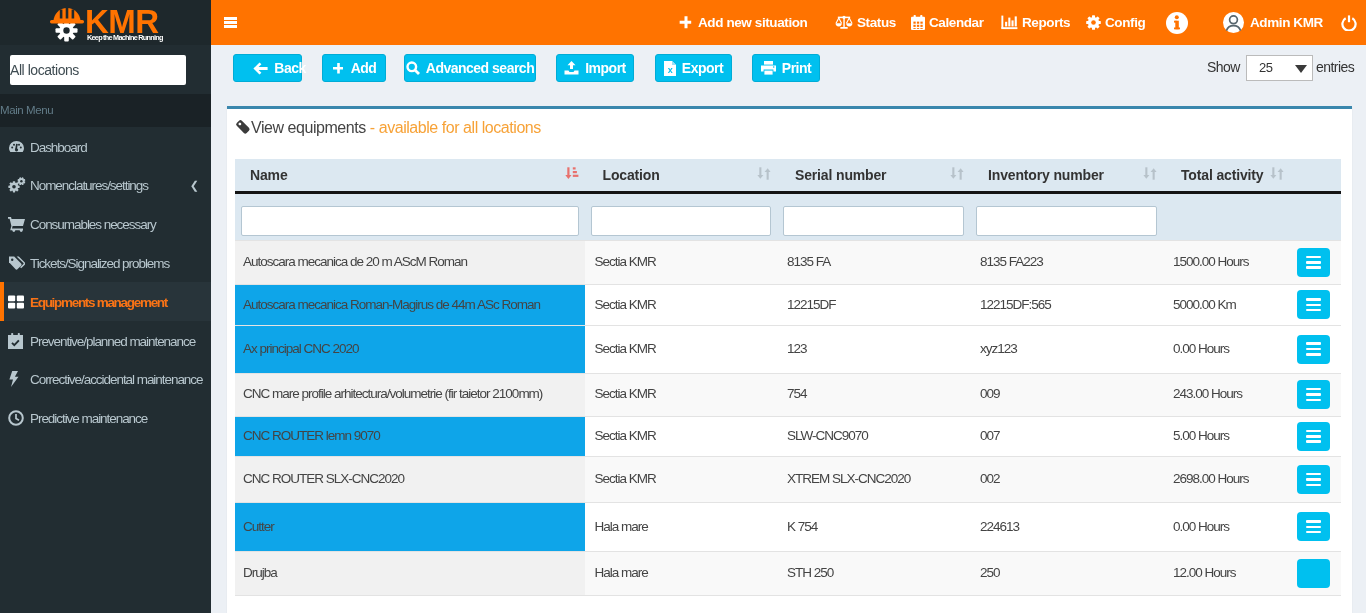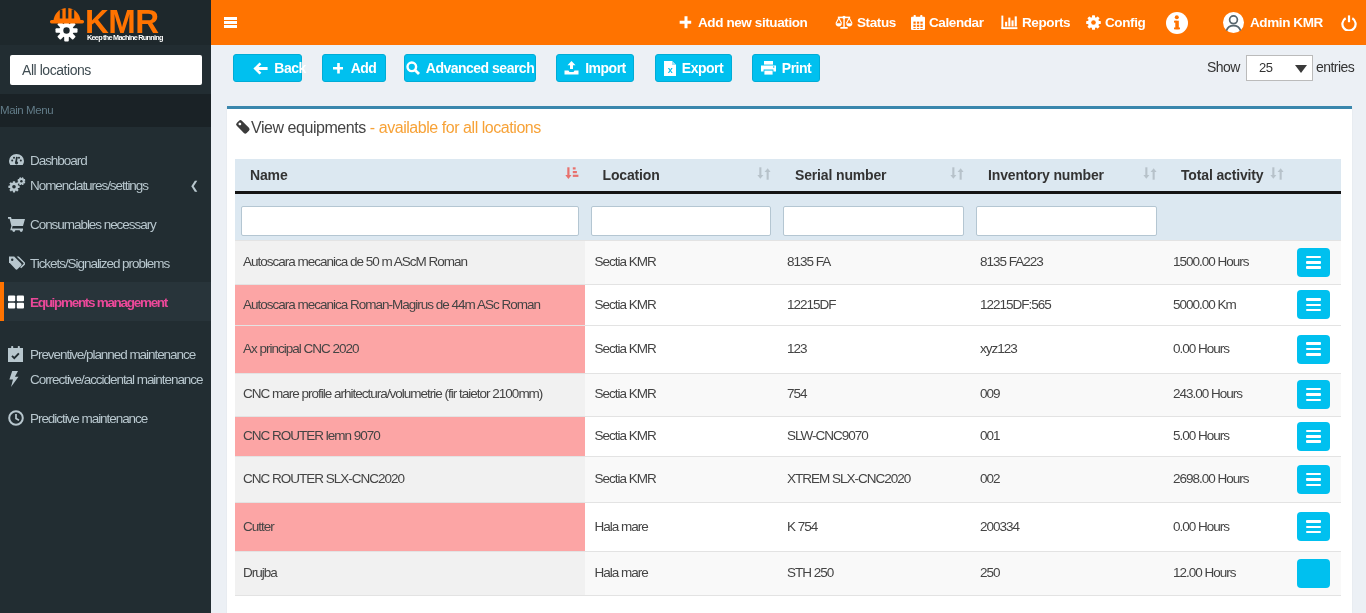--- a/index.html
+++ b/index.html
@@ -8,26 +8,26 @@
 .abs { position:absolute; }
 
 
 #navbar { position:absolute; left:0; top:0; width:1366px; height:45px; background:#ff7300; }
 #logo { position:absolute; left:0; top:0; width:211px; height:45px; background:#1e282c; }
 .nav-item { position:absolute; top:0; height:45px; display:flex; align-items:center; color:#fff; font-size:13.5px; font-weight:700; letter-spacing:-0.4px; white-space:nowrap; }
 .nav-item svg { margin-right:4px; }
 
 
 #sidebar { position:absolute; left:0; top:45px; width:211px; height:568px; background:#222d32; }
-#sidesearch { position:absolute; left:10px; top:10px; width:192px; height:30px; background:#fff; border-radius:2px; color:#3f4c52; font-size:14px; line-height:30px; padding-left:12px; letter-spacing:-0.45px; }
+#sidesearch { position:absolute; left:10px; top:10px; width:176px; height:30px; background:#fff; border-radius:2px; color:#3f4c52; font-size:14px; line-height:30px; letter-spacing:-0.45px; }
 #mainmenu-hdr { position:absolute; left:0; top:49px; width:211px; height:33px; background:#1a2226; color:#627c88; font-size:11.5px; line-height:33px; letter-spacing:-0.4px; }
 .smenu { position:absolute; left:0; width:211px; color:#b8c7ce; font-size:13.5px; letter-spacing:-1.05px; }
 .smenu .txt { position:absolute; left:30px; top:50%; transform:translateY(-50%); white-space:nowrap; }
 .smenu svg { position:absolute; left:8px; top:50%; transform:translateY(-50%); }
-.smenu.active { background:#28343a; border-left:4px solid #ff7300; color:#ec4899; font-weight:700;text-decoration:underline; }
+.smenu.active { background:#28343a; border-left:4px solid #ff7300; color:#f97316; font-weight:700;text-decoration:underline; }
 .smenu.active svg { left:4px; }
 .smenu.active .txt { left:26px; }
 .chev { position:absolute; right:13px; top:50%; transform:translateY(-50%); font-size:11px; }
 
 
 #content { position:absolute; left:211px; top:45px; width:1155px; height:568px; background:#ecf0f5; }
 .btn { position:absolute; top:9px; height:28px; background:#00c0ef; border:1px solid #00acd6; border-radius:3px; color:#fff; font-size:14px; font-weight:700; letter-spacing:-0.5px; display:flex; align-items:center; justify-content:center; white-space:nowrap; }
 .btn svg { margin-right:6px; flex:none; }
 #showbox { position:absolute; top:0; left:900px; width:255px; height:45px; color:#333; font-size:14px; letter-spacing:-0.55px; }
 #showbox .lbl { position:absolute; top:0; line-height:45px; }
@@ -46,21 +46,21 @@
 #tbl th { background:#dce8f1; color:#333; font-size:14px; font-weight:700; text-align:left; border-bottom:3px solid #141414; position:relative; height:33px; padding:0 0 0 18px; letter-spacing:-0.15px; }
 #tbl th.first { padding-left:15px; }
 #tbl tr.filter td { background:#dce8f1; height:48px; padding:0 6px; vertical-align:bottom; }
 #tbl tr.filter td input { width:100%; height:30px; border:1px solid #b4c6d2; border-radius:2px; background:#fff; display:block; margin-bottom:4px; outline:none; }
 #tbl td { border-bottom:1px solid #e3e3e3; padding:0 8px 0 10px; vertical-align:middle; line-height:18.5px; }
 #tbl td.name { padding-left:8px; padding-right:8px; }
 #tbl td.act { padding:0 0 0 7px; }
 #tbl tr.odd td { background:#f9f9f9; }
 #tbl tr.odd td.name { background:#f1f1f1; }
 #tbl tr.even td { background:#fff; }
-#tbl tr.even td.name { background:#fca5a5; }
+#tbl tr.even td.name { background:#0ea5e9; }
 .sort { position:absolute; right:6px; top:50%; transform:translateY(-50%); }
 .actbtn { width:33px; height:29px; background:#00c0ef; border-radius:4px; display:flex; flex-direction:column; align-items:center; justify-content:center; }
 .actbtn i { display:block; width:15px; height:2.5px; background:#fff; border-radius:1px; margin:1.4px 0; }
 </style>
 </head>
 <body>
 
 <div id="navbar">
   <div id="logo">
     <svg width="211" height="45" viewBox="0 0 211 45">
@@ -195,21 +195,21 @@
           <path d="M4.7 3.3 a6.6 6.6 0 1 0 6.6 0" stroke-width="2.2"></path>
           <line x1="8" y1="0.4" x2="8" y2="7.2" stroke-width="2.2"></line>
         </g>
       </svg>
     </div>
 </div>
 
 <div id="sidebar">
   <div id="sidesearch">All locations</div>
   <div id="mainmenu-hdr">Main Menu</div>
-  <div class="smenu" style="top:95px; height:39px;">
+  <div class="smenu" style="top:82px; height:39px;">
       <svg width="17" height="15" viewBox="0 0 17 15">
         <path fill="#b8c7ce" d="M8.5 1.5 a7.5 7 0 0 1 7.5 7 q0 2.5-1.3 4 H2.3 Q1 11 1 8.5 a7.5 7 0 0 1 7.5-7z"></path>
         <g fill="#222d32">
           <circle cx="4.2" cy="8" r="1"></circle>
           <circle cx="6" cy="5.2" r="1"></circle>
           <circle cx="12.8" cy="8" r="1"></circle>
           <circle cx="11" cy="5.2" r="1"></circle>
           <path d="M8.1 4.3 l1.7 0.3 -0.9 5.2 -1.7-0.3z"></path>
           <circle cx="8.5" cy="10.3" r="1.6"></circle>
         </g>
@@ -274,21 +274,21 @@
       <svg width="16" height="14" viewBox="0 0 16 14">
         <g fill="#fff">
           <rect x="0" y="0.5" width="7.2" height="5.7" rx="1"></rect>
           <rect x="8.8" y="0.5" width="7.2" height="5.7" rx="1"></rect>
           <rect x="0" y="7.8" width="7.2" height="5.7" rx="1"></rect>
           <rect x="8.8" y="7.8" width="7.2" height="5.7" rx="1"></rect>
         </g>
       </svg>
       <span class="txt">Equipments management</span>
     </div>
-  <div class="smenu" style="top:289px; height:39px;padding-left:42px;">
+  <div class="smenu" style="top:276px; height:39px;padding-left:42px;">
       <svg width="15" height="16" viewBox="0 0 15 16">
         <g fill="#b8c7ce">
           <rect x="3.2" y="0" width="2" height="3.6" rx="0.7"></rect>
           <rect x="9.8" y="0" width="2" height="3.6" rx="0.7"></rect>
           <path d="M0 2h15v14H0z"></path>
         </g>
         <path d="M4 9.8l2.3 2.3 4.6-4.8" stroke="#222d32" stroke-width="1.9" fill="none"></path>
       </svg>
       <span class="txt">Preventive/planned maintenance</span>
     </div>
@@ -439,21 +439,21 @@
             </td>
             <td>
               <input style="">
             </td>
             <td></td>
             <td></td>
         </tr>
       </thead>
       <tbody>
         <tr class="odd" style="height:44.5px;">
-            <td class="name">Autoscara mecanica de 50 m AScM Roman</td>
+            <td class="name">Autoscara mecanica de 20 m AScM Roman</td>
             <td>Sectia KMR</td>
             <td>8135 FA</td>
             <td>8135 FA223</td>
             <td>1500.00 Hours</td>
             <td class="act">
               <div class="actbtn">
                 <i></i>
                 <i></i>
                 <i></i>
               </div>
@@ -498,21 +498,21 @@
                 <i></i>
                 <i></i>
                 <i></i>
               </div>
             </td>
           </tr>
         <tr class="even" style="height:40.5px;">
             <td class="name">CNC ROUTER lemn 9070</td>
             <td>Sectia KMR</td>
             <td>SLW-CNC9070</td>
-            <td>001</td>
+            <td>007</td>
             <td>5.00 Hours</td>
             <td class="act">
               <div class="actbtn">
                 <i></i>
                 <i></i>
                 <i></i>
               </div>
             </td>
           </tr>
         <tr class="odd" style="height:46px;">
@@ -526,21 +526,21 @@
                 <i></i>
                 <i></i>
                 <i></i>
               </div>
             </td>
           </tr>
         <tr class="even" style="height:48.5px;">
             <td class="name">Cutter</td>
             <td>Hala mare</td>
             <td>K 754</td>
-            <td>200334</td>
+            <td>224613</td>
             <td>0.00 Hours</td>
             <td class="act">
               <div class="actbtn">
                 <i></i>
                 <i></i>
                 <i></i>
               </div>
             </td>
           </tr>
         <tr class="odd" style="height:44px;">

